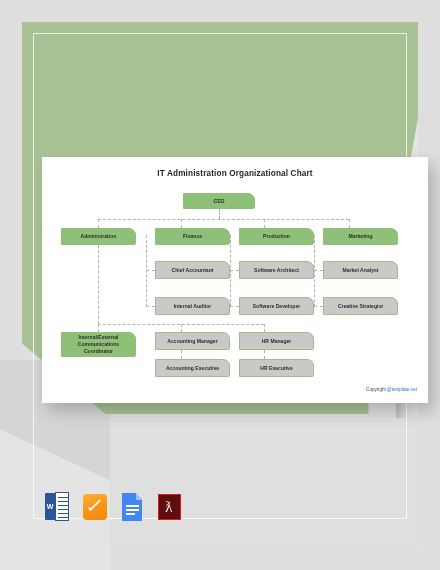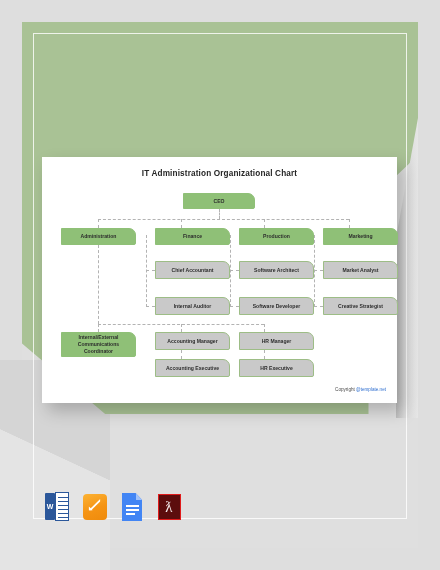--- a/index.html
+++ b/index.html
@@ -37,21 +37,21 @@
     pointer-events:none;
   }
   .right-shade{
     position:absolute;left:396px;top:118px;width:22px;height:300px;
     background:linear-gradient(90deg,#bdbdbd 0%,#d9d9d9 40%,#e6e6e6 100%);
     clip-path:polygon(0 40%, 100% 0, 100% 100%, 0 100%);
   }
 
   
   .doc-card{
-    position:absolute;left:42px;top:157px;width:355px;height:246px;
+    position:absolute;left:42px;top:157px;width:386px;height:246px;
     background:#ffffff;
     box-shadow:6px 8px 16px rgba(0,0,0,.22);
   }
   .doc-title{
     position:absolute;left:0;top:12px;width:100%;
     text-align:center;
     font-size:8.2px;font-weight:bold;color:#262626;
     letter-spacing:.15px;
   }
 

